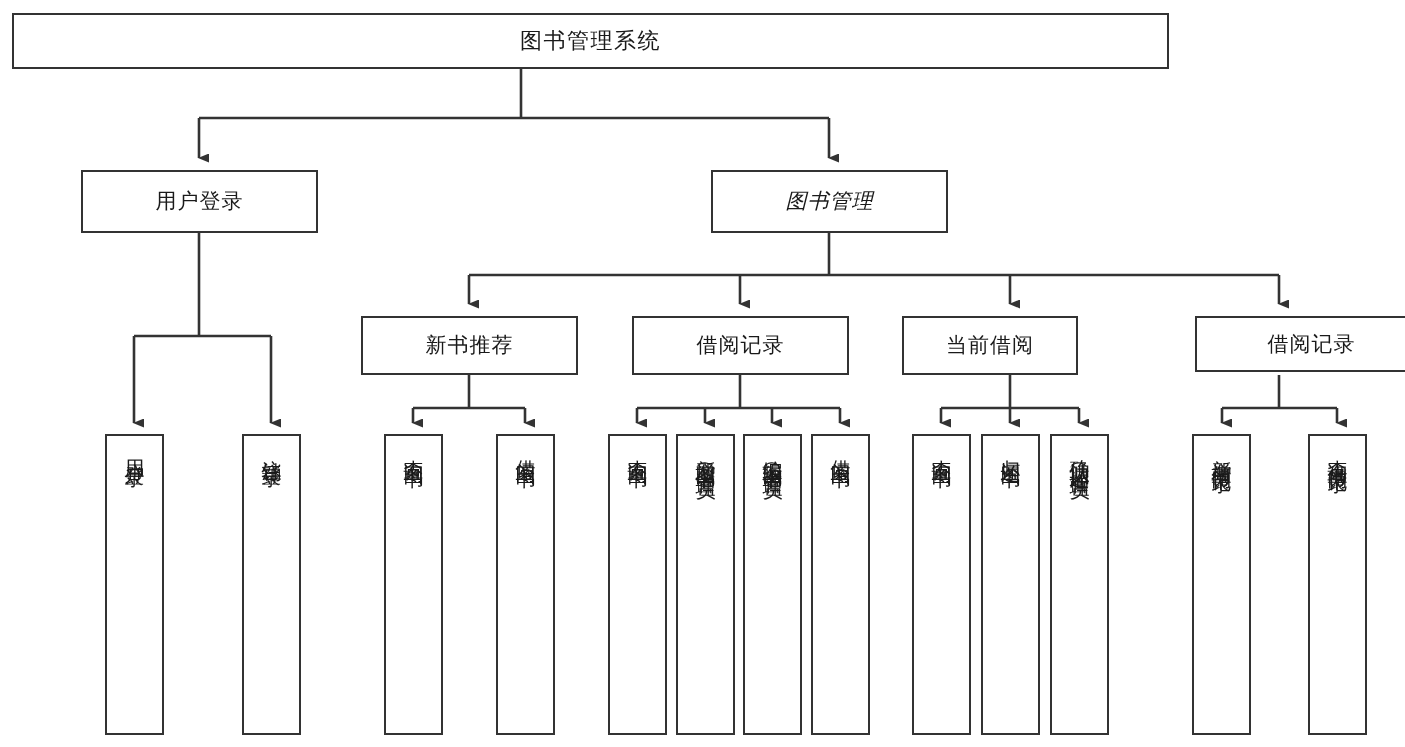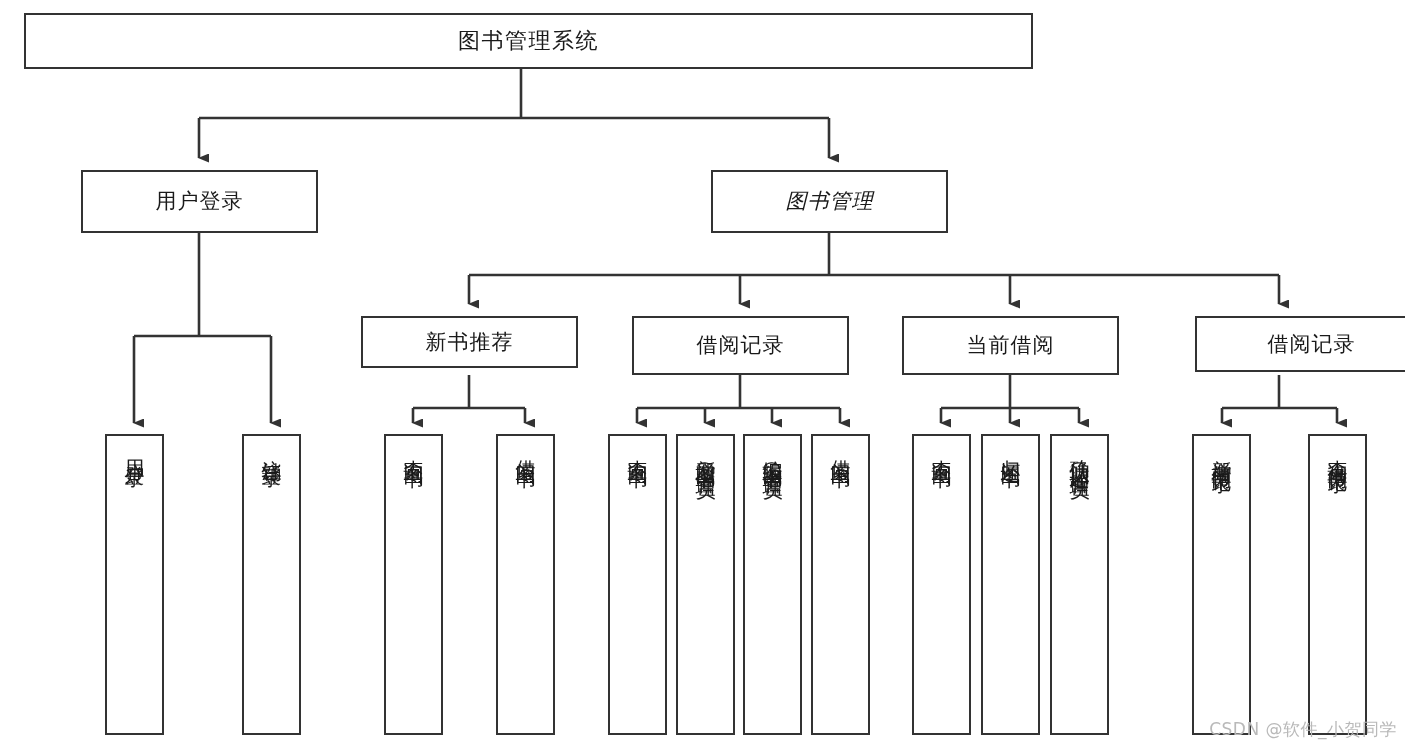--- a/index.html
+++ b/index.html
@@ -124,38 +124,38 @@
       <path d="M1010,408 L1010,423" marker-end="url(#arrow)"></path>
       <path d="M1079,408 L1079,423" marker-end="url(#arrow)"></path>
 
       <path d="M1279,375 L1279,408"></path>
       <path d="M1222,408 L1337,408"></path>
       <path d="M1222,408 L1222,423" marker-end="url(#arrow)"></path>
       <path d="M1337,408 L1337,423" marker-end="url(#arrow)"></path>
     </g>
   </svg>
 
-  <div class="node horiz root" style="left:24px; top:13px; width:1009px; height:56px;">
+  <div class="node horiz root" style="left:12px; top:13px; width:1157px; height:56px;">
     <span class="node-label">图书管理系统</span>
   </div>
 
   <div class="node horiz" style="left:81px; top:170px; width:237px; height:63px;">
     <span class="node-label">用户登录</span>
   </div>
   <div class="node horiz" style="left:711px; top:170px; width:237px; height:63px;font-style:italic;">
     <span class="node-label">图书管理</span>
   </div>
 
-  <div class="node horiz" style="left:361px; top:316px; width:217px; height:52px;">
+  <div class="node horiz" style="left:361px; top:316px; width:217px; height:59px;">
     <span class="node-label">新书推荐</span>
   </div>
   <div class="node horiz" style="left:632px; top:316px; width:217px; height:59px;">
     <span class="node-label">借阅记录</span>
   </div>
-  <div class="node horiz" style="left:902px; top:316px; width:217px; height:59px;">
+  <div class="node horiz" style="left:902px; top:316px; width:176px; height:59px;">
     <span class="node-label">当前借阅</span>
   </div>
   <div class="node horiz" style="left:1195px; top:316px; width:217px; height:56px;padding-left:16px;">
     <span class="node-label">借阅记录</span>
   </div>
 
   <div class="node vert" style="left:105px; top:434px; width:59px; height:301px;">
     <span class="node-label">用户登录</span>
   </div>
   <div class="node vert" style="left:242px; top:434px; width:59px; height:301px;">
@@ -192,15 +192,14 @@
     <span class="node-label">确认归还（管理员）</span>
   </div>
 
   <div class="node vert" style="left:1192px; top:434px; width:59px; height:301px;">
     <span class="node-label">新增借阅记录</span>
   </div>
   <div class="node vert" style="left:1308px; top:434px; width:59px; height:301px;">
     <span class="node-label">查询借阅记录</span>
   </div>
 
-  <div class="watermark">CSDN @软件_小贺同学</div>
 
 </div>
 
 </body></html>

